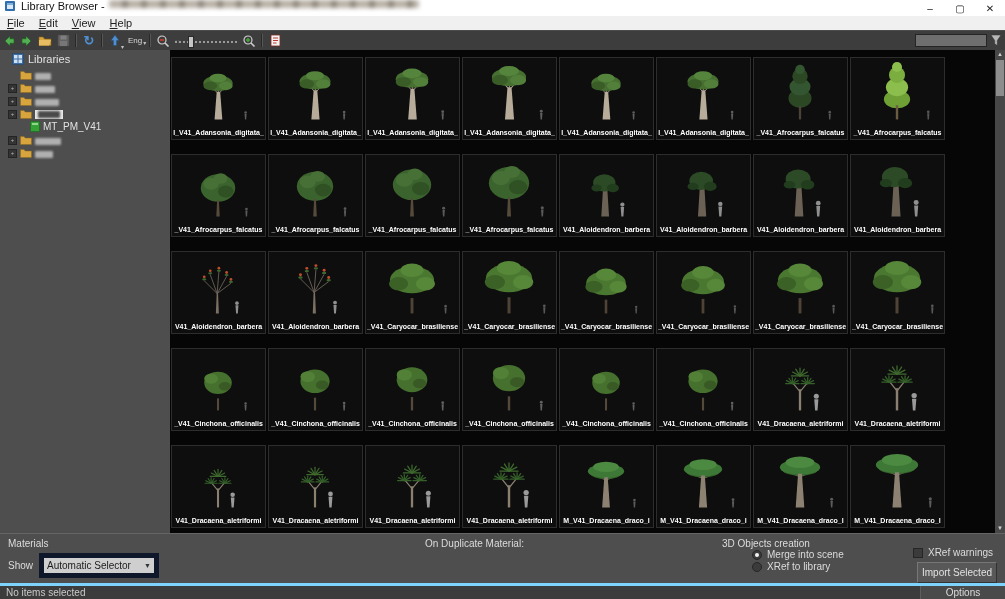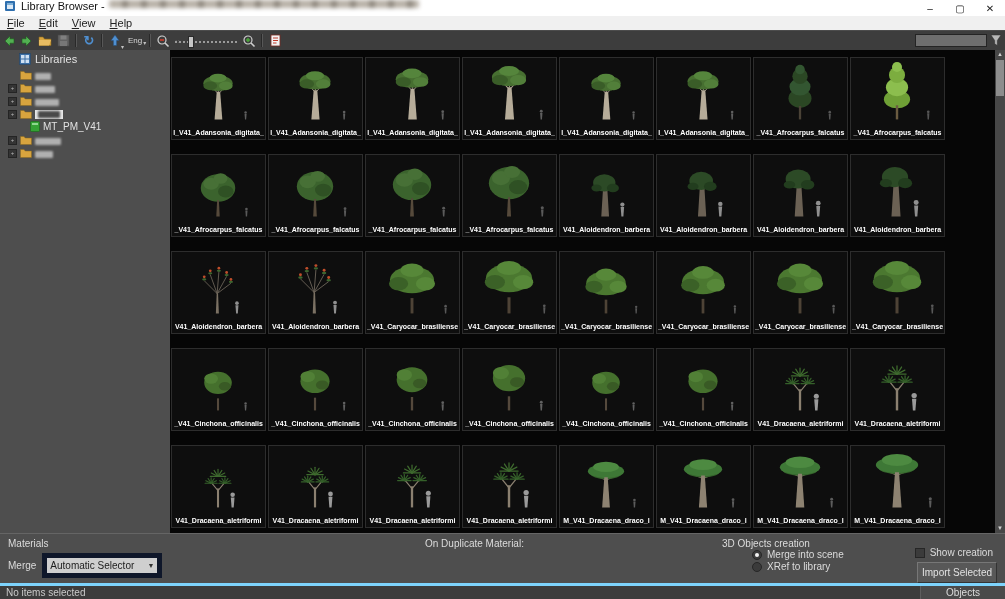--- a/index.html
+++ b/index.html
@@ -31,21 +31,21 @@
   .slider .track{position:absolute;left:0;right:0;top:6px;border-top:2px dotted #9a9a9a}
   .slider .ticks{position:absolute;left:0;top:3px;font-size:6px;color:#9a9a9a;letter-spacing:1px}
   .slider .handle{position:absolute;left:13px;top:1px;width:4px;height:10px;background:#c6c6c6;
                   border:1px solid #2a2a2a}
   .search-wrap{margin-left:auto;display:flex;align-items:center;margin-right:2px}
   .search-input{width:66px;height:11px;background:#6e6e6e;border:1px solid #242424;
                 color:#f0f0f0;font-size:9px;padding:0 2px;font-family:"Liberation Sans",sans-serif}
   
   .sidebar{position:absolute;left:0;top:50px;width:170px;bottom:66px;background:#4e4e4e;
            font-size:10px;color:#e2e2e2;overflow:hidden}
-  .lib-header{display:flex;align-items:center;gap:4px;padding:3px 0 2px 19px;font-size:11px}
+  .lib-header{display:flex;align-items:center;gap:4px;padding:3px 0 2px 12px;font-size:11px}
   .tree-row{display:flex;align-items:flex-end;height:13px;gap:3px}
   .expander{width:7px;height:7px;background:#343434;border:1px solid #242424;color:#b5b5b5;
             font-size:6px;line-height:6px;text-align:center;flex:0 0 auto}
   .redact{height:7px;background:#b0b0b0;border-radius:1px;filter:blur(1.3px)}
   .sel-wrap{background:#e6e6e6;padding:1px 3px}
   .sel-wrap .redact{background:#4a4a4a}
   
   .gridwrap{position:absolute;left:170px;top:50px;right:10px;bottom:66px;background:#060606;
             overflow:hidden;padding:7px 0 0 1px;box-sizing:border-box}
   .grid{display:grid;grid-template-columns:repeat(8,97px);grid-auto-rows:97px}
@@ -1042,41 +1042,41 @@
 
 <div class="vscroll">
   <span class="vs-arrow" style="top:0">▲</span>
   <span class="vs-thumb"></span>
   <span class="vs-arrow" style="bottom:0">▼</span>
 </div>
 
 <div class="panel">
   <span class="sec-title" style="left:8px">Materials</span>
   <div class="using-row">
-    <span>Merge</span>
+    <span>Show</span>
     <div class="combo">
       <span class="cv">Automatic Selector</span>
       <span class="cc">▼</span>
     </div>
   </div>
   <span class="sec-title" style="left:425px">On Duplicate Material:</span>
   <span class="sec-title" style="left:722px">3D Objects creation</span>
   <div style="position:absolute;left:752px;top:15px">
       <div class="optrow">
         <span class="radio on"></span>
         <span>Merge into scene</span>
       </div>
       <div class="optrow">
         <span class="radio"></span>
         <span>XRef to library</span>
       </div>
     </div>
   <div class="warn-row">
     <span class="checkbox"></span>
-    <span>Show creation</span>
+    <span>XRef warnings</span>
   </div>
   <div class="import-btn">Import Selected</div>
 </div>
 
 <div class="statusbar">
   <span class="status-text">No items selected</span>
-  <span class="options-btn">Objects</span>
+  <span class="options-btn">Options</span>
 </div>
 
 </body></html>

